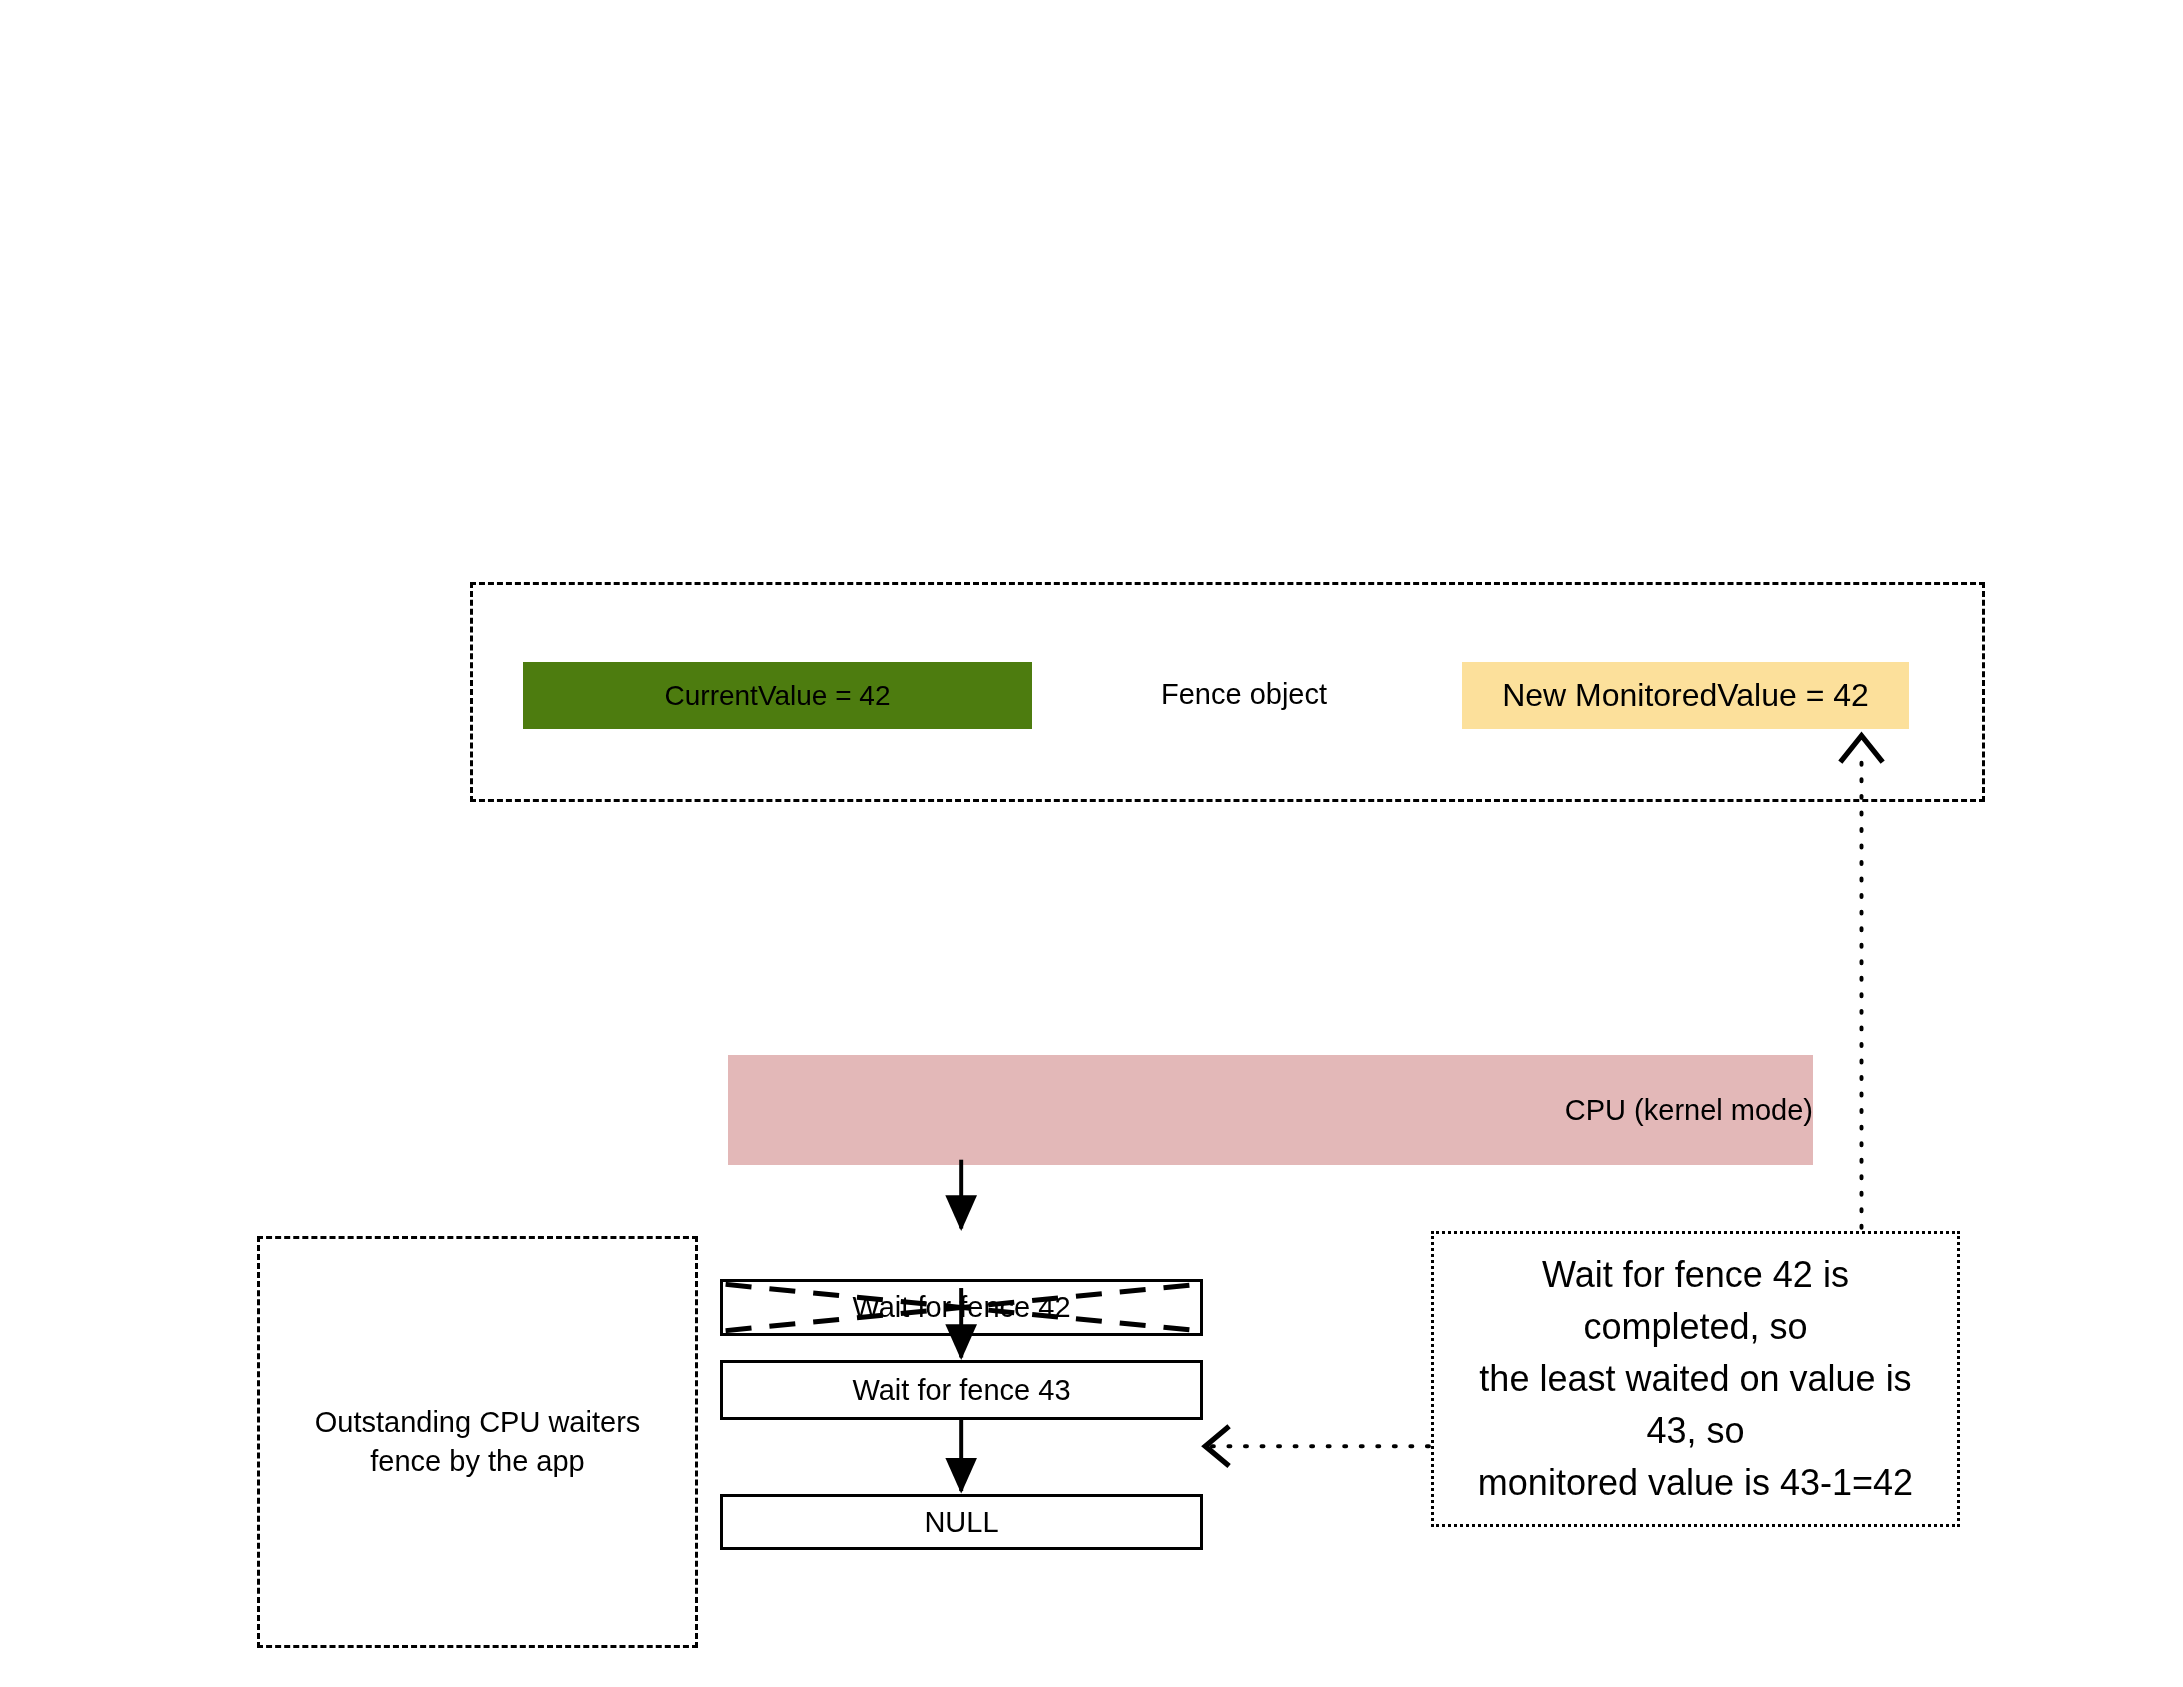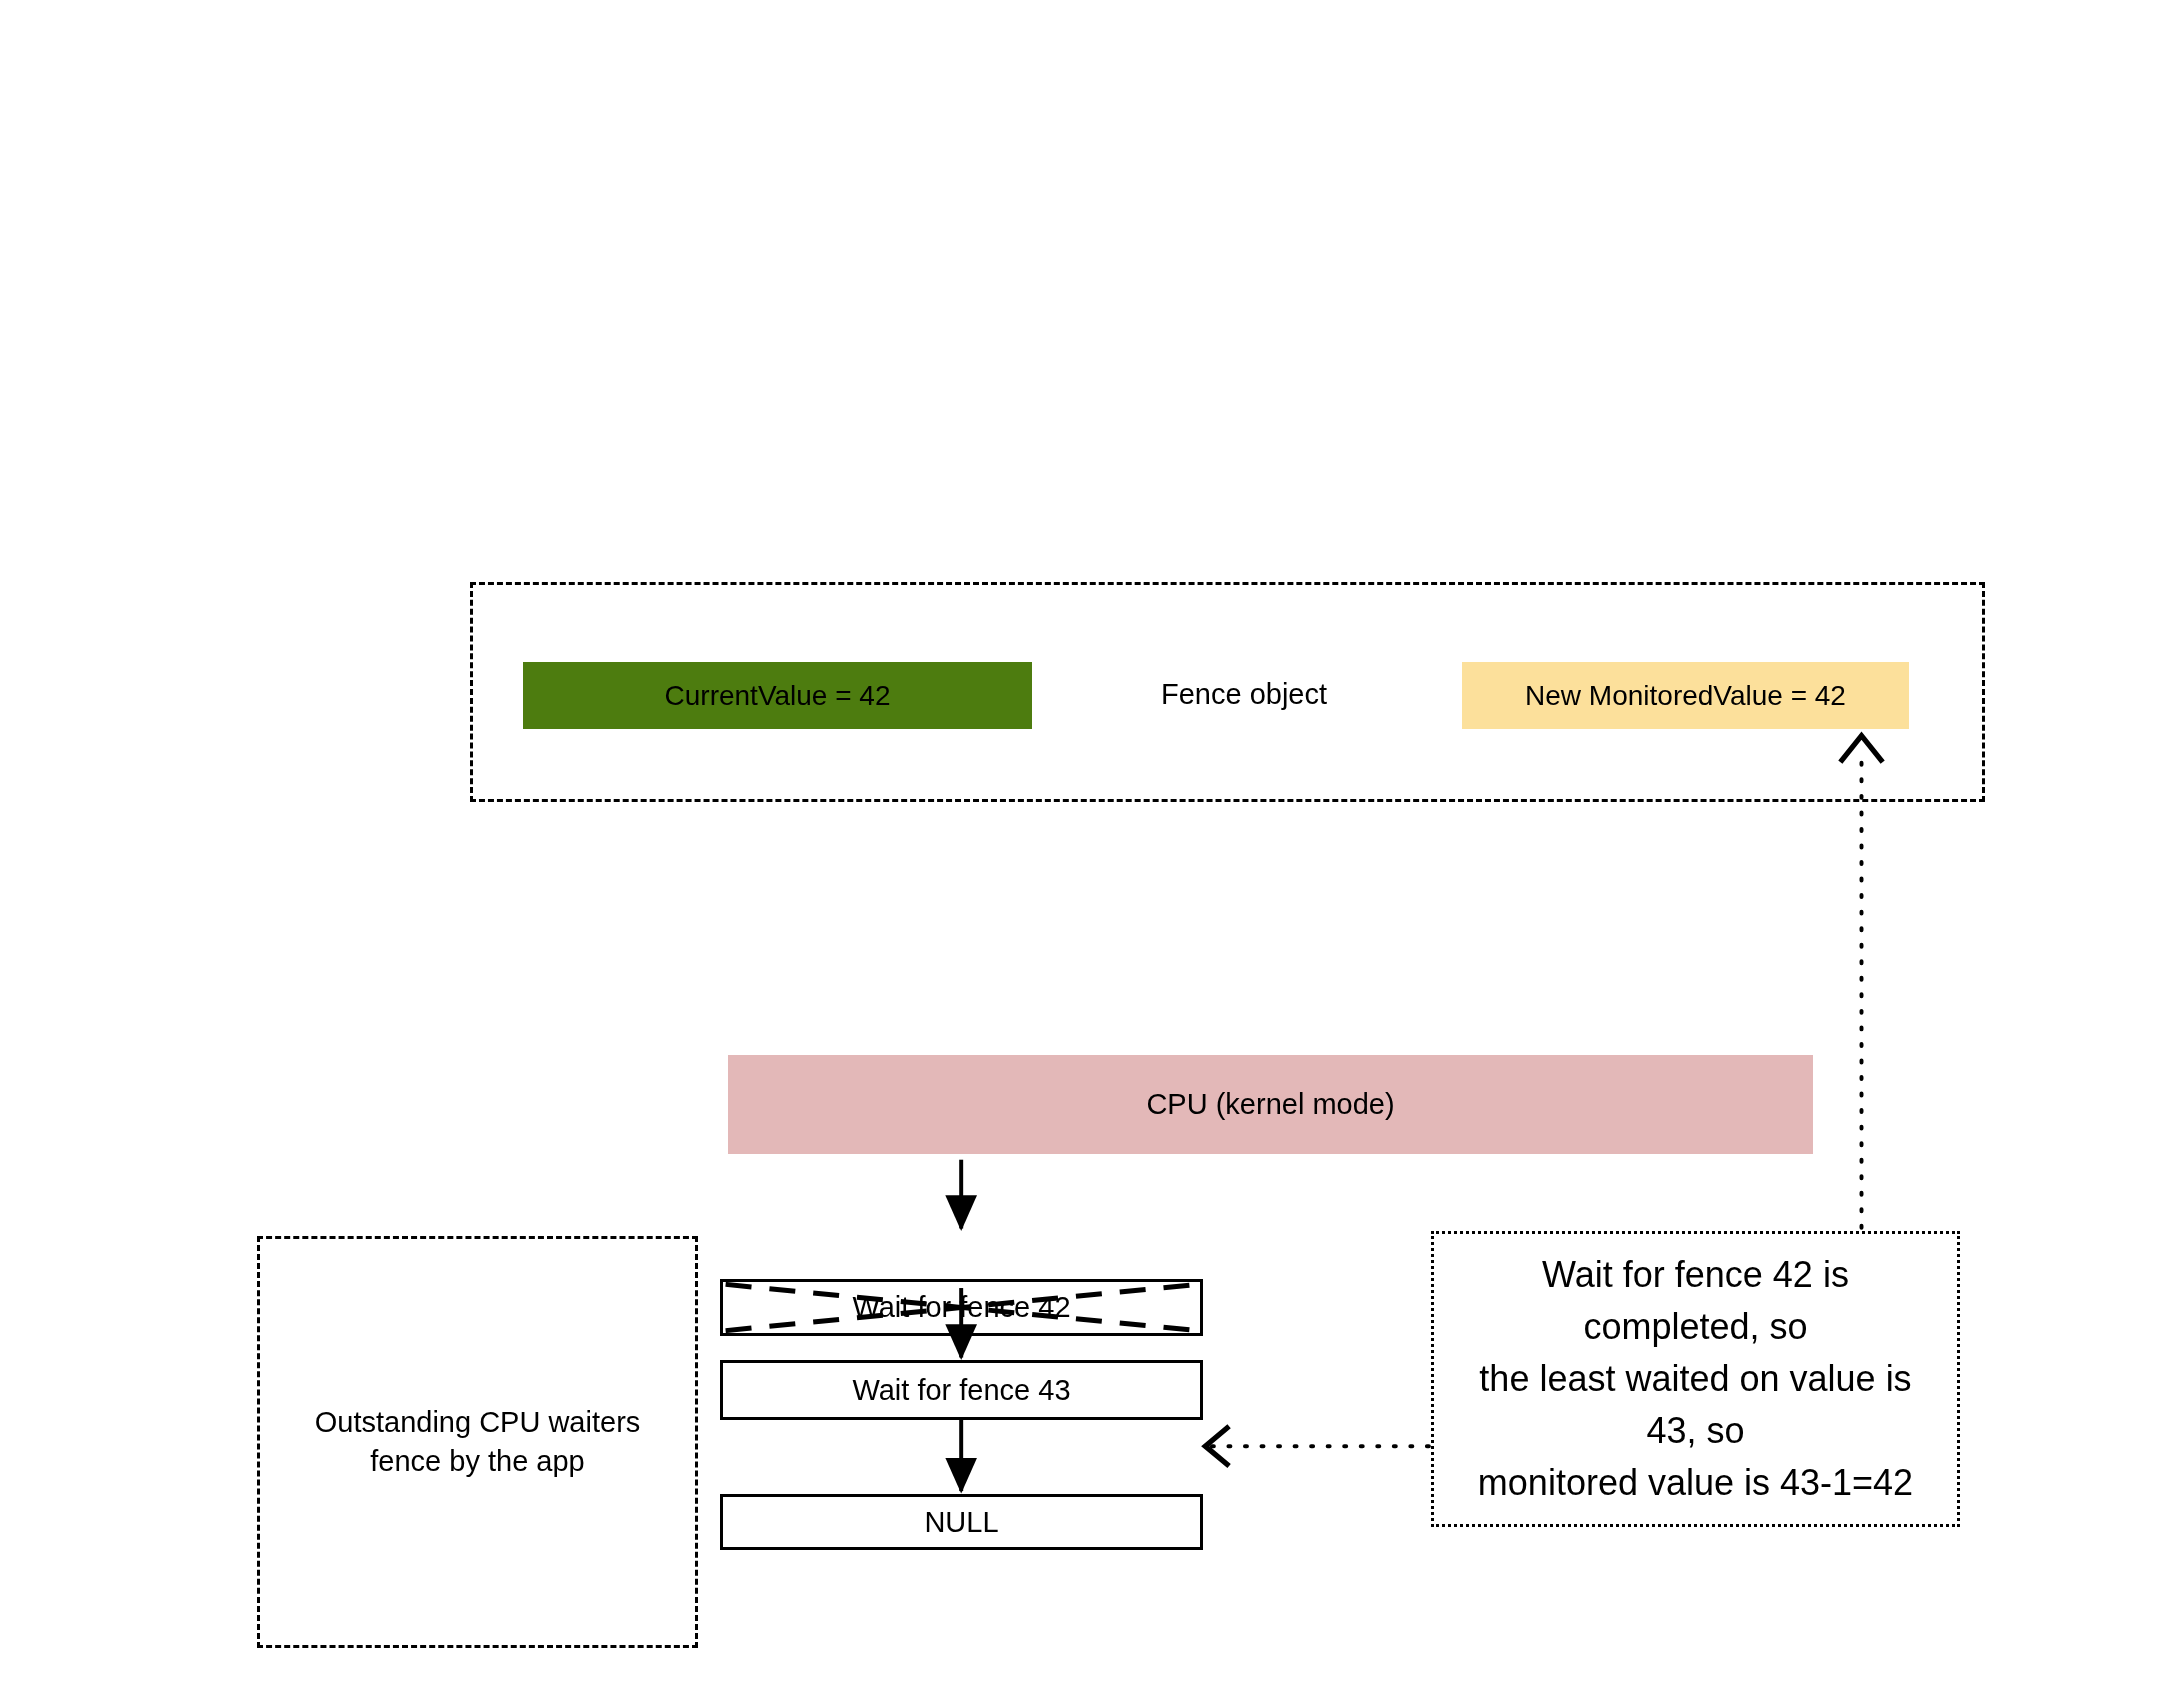--- a/index.html
+++ b/index.html
@@ -42,36 +42,37 @@
     top: 662px;
     width: 509px;
     height: 67px;
     font-size: 28px;
   }
   #monitored-value-box {
     left: 1462px;
     top: 662px;
     width: 447px;
     height: 67px;
-    font-size: 28px;
+    font-size: 32px;
   }
   #fence-object-label {
     left: 1085px;
     top: 668px;
     width: 318px;
     height: 53px;
     font-size: 29px;
   }
   
   #cpu-box {
     left: 728px;
     top: 1055px;
     width: 1085px;
-    height: 99px;
-    font-size: 29px;
+    height: 110px;
+    font-size: 29px;
+    justify-content: flex-end;
   }
   
   .flow-box {
     left: 720px;
     width: 483px;
     border: 3.3px solid #000000;
     background: #ffffff;
     font-size: 29px;
   }
   #wait-42-box { top: 1231px; height: 57px; margin-top: 48px; }

